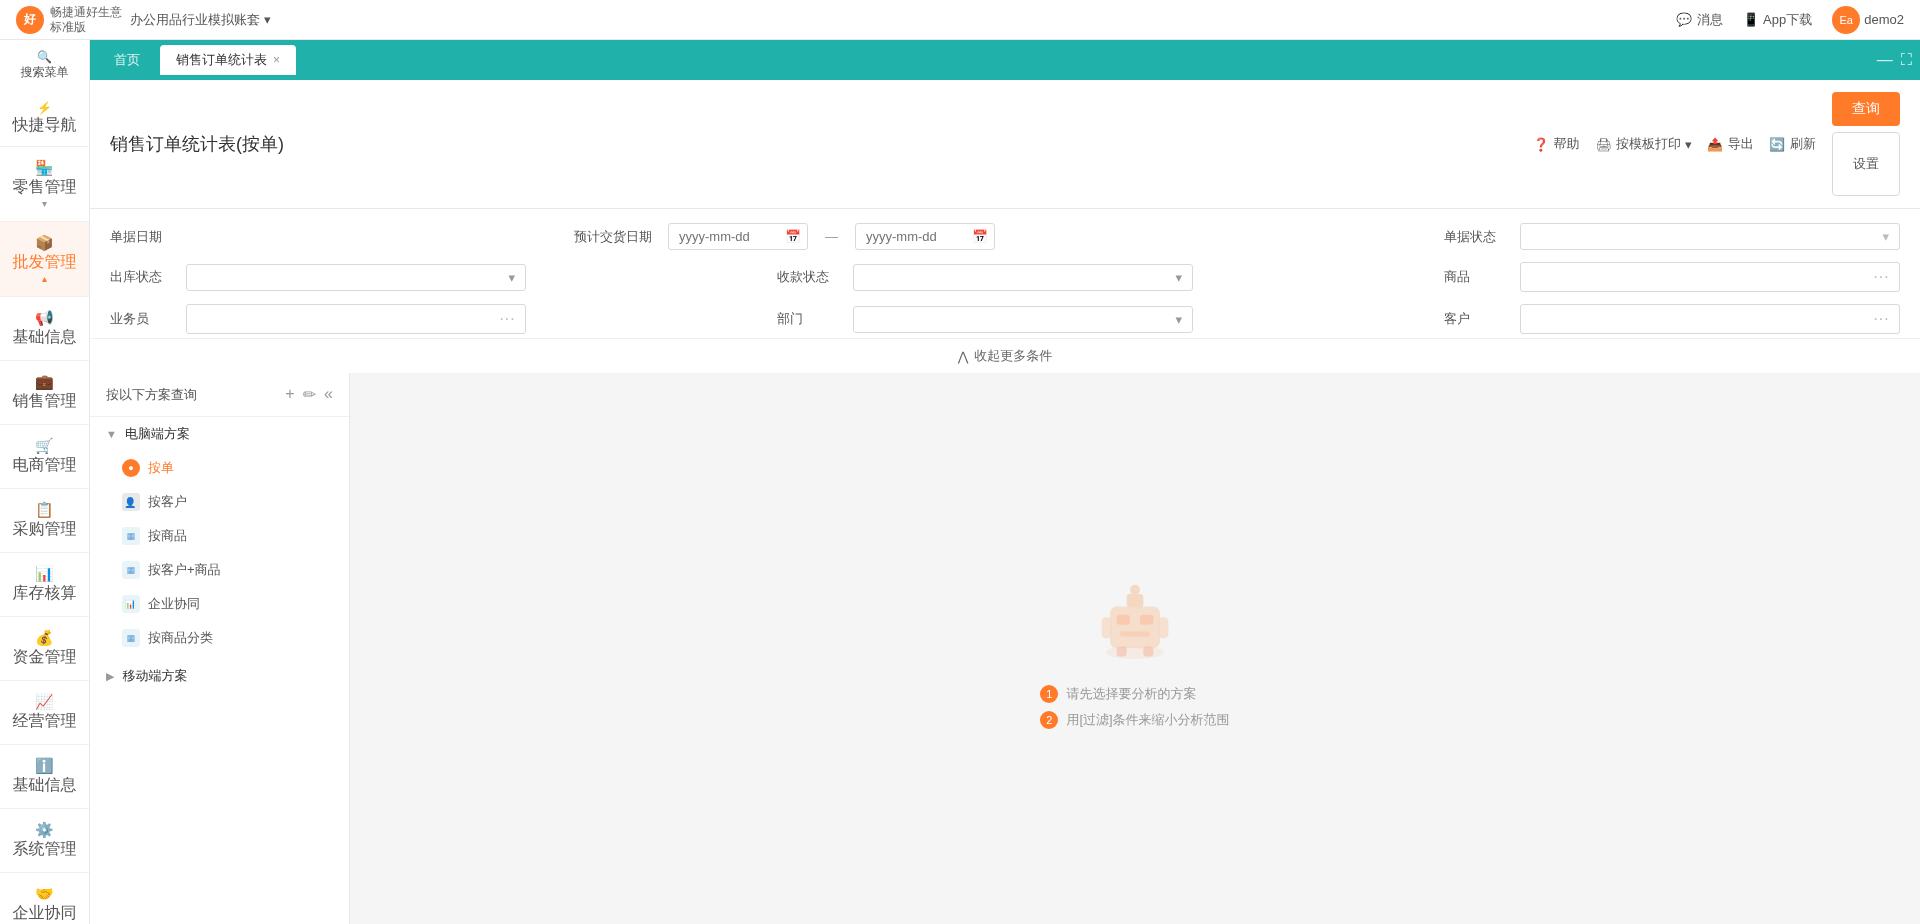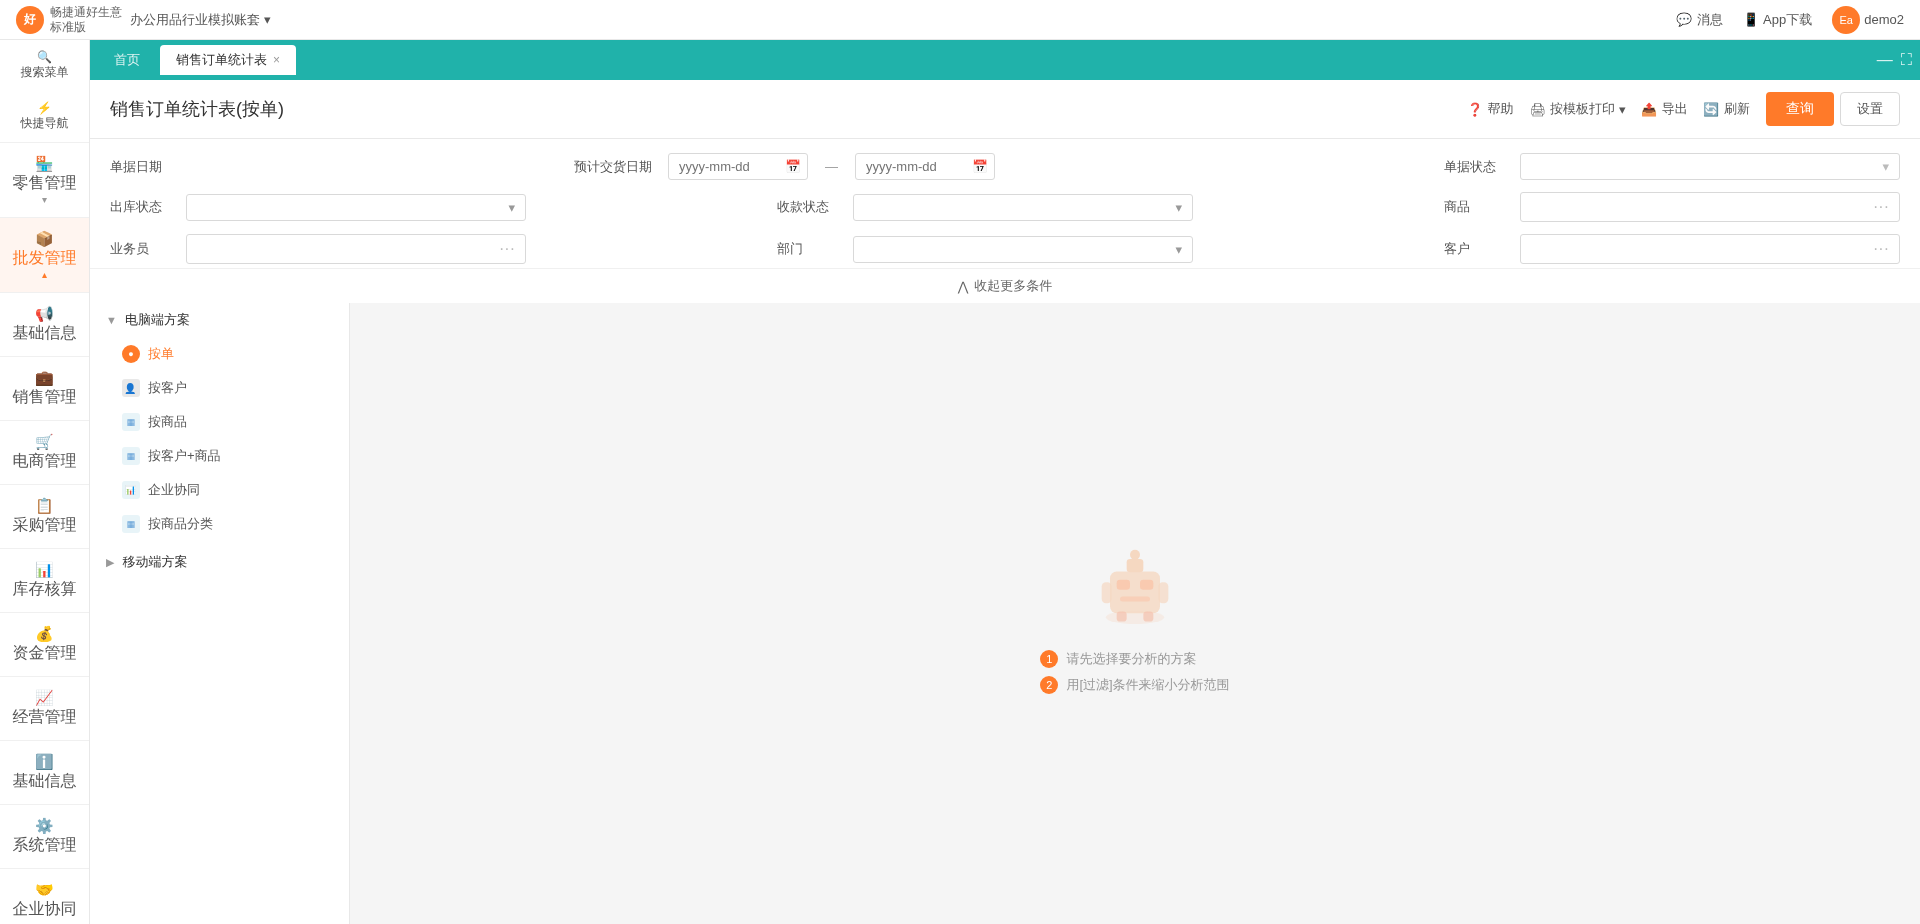--- a/index.html
+++ b/index.html
@@ -75,22 +75,22 @@
     
     .right-content { flex: 1; overflow-y: auto; display: flex; flex-direction: column; align-items: center; justify-content: center; background: #f5f5f5; }
     .empty-state { display: flex; flex-direction: column; align-items: center; gap: 16px; }
     .empty-icon { width: 100px; height: 100px; opacity: 0.6; }
     .empty-tips { display: flex; flex-direction: column; gap: 8px; }
     .empty-tip { display: flex; align-items: center; gap: 8px; color: #999; font-size: 13px; }
     .tip-num { width: 18px; height: 18px; border-radius: 50%; background: #ff7a29; color: #fff; font-size: 11px; display: flex; align-items: center; justify-content: center; flex-shrink: 0; }
 
     
     .query-btn { background: #ff7a29; color: #fff; border: none; padding: 8px 20px; border-radius: 4px; font-size: 14px; cursor: pointer; }
-    .setting-btn { background: #fff; color: #555; border: 1px solid #d9d9d9; padding: 6px 16px; border-radius: 4px; font-size: 13px; cursor: pointer; }
-    .btn-group { display: flex; flex-direction: row; gap: 6px; }
+    .setting-btn { background: #fff; color: #555; border: 1px solid #d9d9d9; padding: 22px 16px; border-radius: 4px; font-size: 13px; cursor: pointer; }
+    .btn-group { display: flex; flex-direction: column; gap: 6px; }
 
     .filter-section { background: #fff; }
   </style>
 </head>
 <body>
 
 <div class="top-bar">
   <div class="top-bar-left">
     <div class="logo-area">
       <div class="logo-circle">好</div>
@@ -122,21 +122,21 @@
 
 <div class="main-layout">
 
   <div class="sidebar">
     <div class="sidebar-search">
       <div>🔍</div>
       <div style="font-size:12px;color:#555;">搜索菜单</div>
     </div>
     <div class="sidebar-nav sidebar-divider">
       <div>⚡</div>
-      <div style="font-size:12px;">快捷导航</div>
+      <div style="font-size:16px;">快捷导航</div>
     </div>
     <div class="sidebar-item">
       <div style="font-size:15px;">🏪</div>
       <div class="label">零售管理</div>
       <div style="font-size:10px;color:#999;">▾</div>
     </div>
     <div class="sidebar-item" style="background:#fff5f0;">
       <div style="font-size:15px;">📦</div>
       <div class="label" style="color:#ff7a29;">批发管理</div>
       <div style="font-size:10px;color:#ff7a29;">▴</div>
@@ -302,20 +302,28 @@
 
         <div class="collapse-btn" style="border-top:1px solid #f0f0f0;margin-top:4px;">
           <span>⋀</span>
           <span>收起更多条件</span>
         </div>
       </div>
 
       <div class="main-content">
 
         <div class="left-panel">
+          <div class="left-panel-header">
+            <span class="left-panel-title">按以下方案查询</span>
+            <div class="left-panel-icons">
+              <span class="panel-icon-btn">+</span>
+              <span class="panel-icon-btn">✏</span>
+              <span class="panel-icon-btn">«</span>
+            </div>
+          </div>
 
           <div class="tree-item parent">
             <span style="color:#999;font-size:11px;">▼</span>
             <span>电脑端方案</span>
           </div>
 
           <div class="tree-item child active">
             <div class="tree-icon" style="font-size:9px;">●</div>
             <span class="item-label">按单</span>
           </div>

